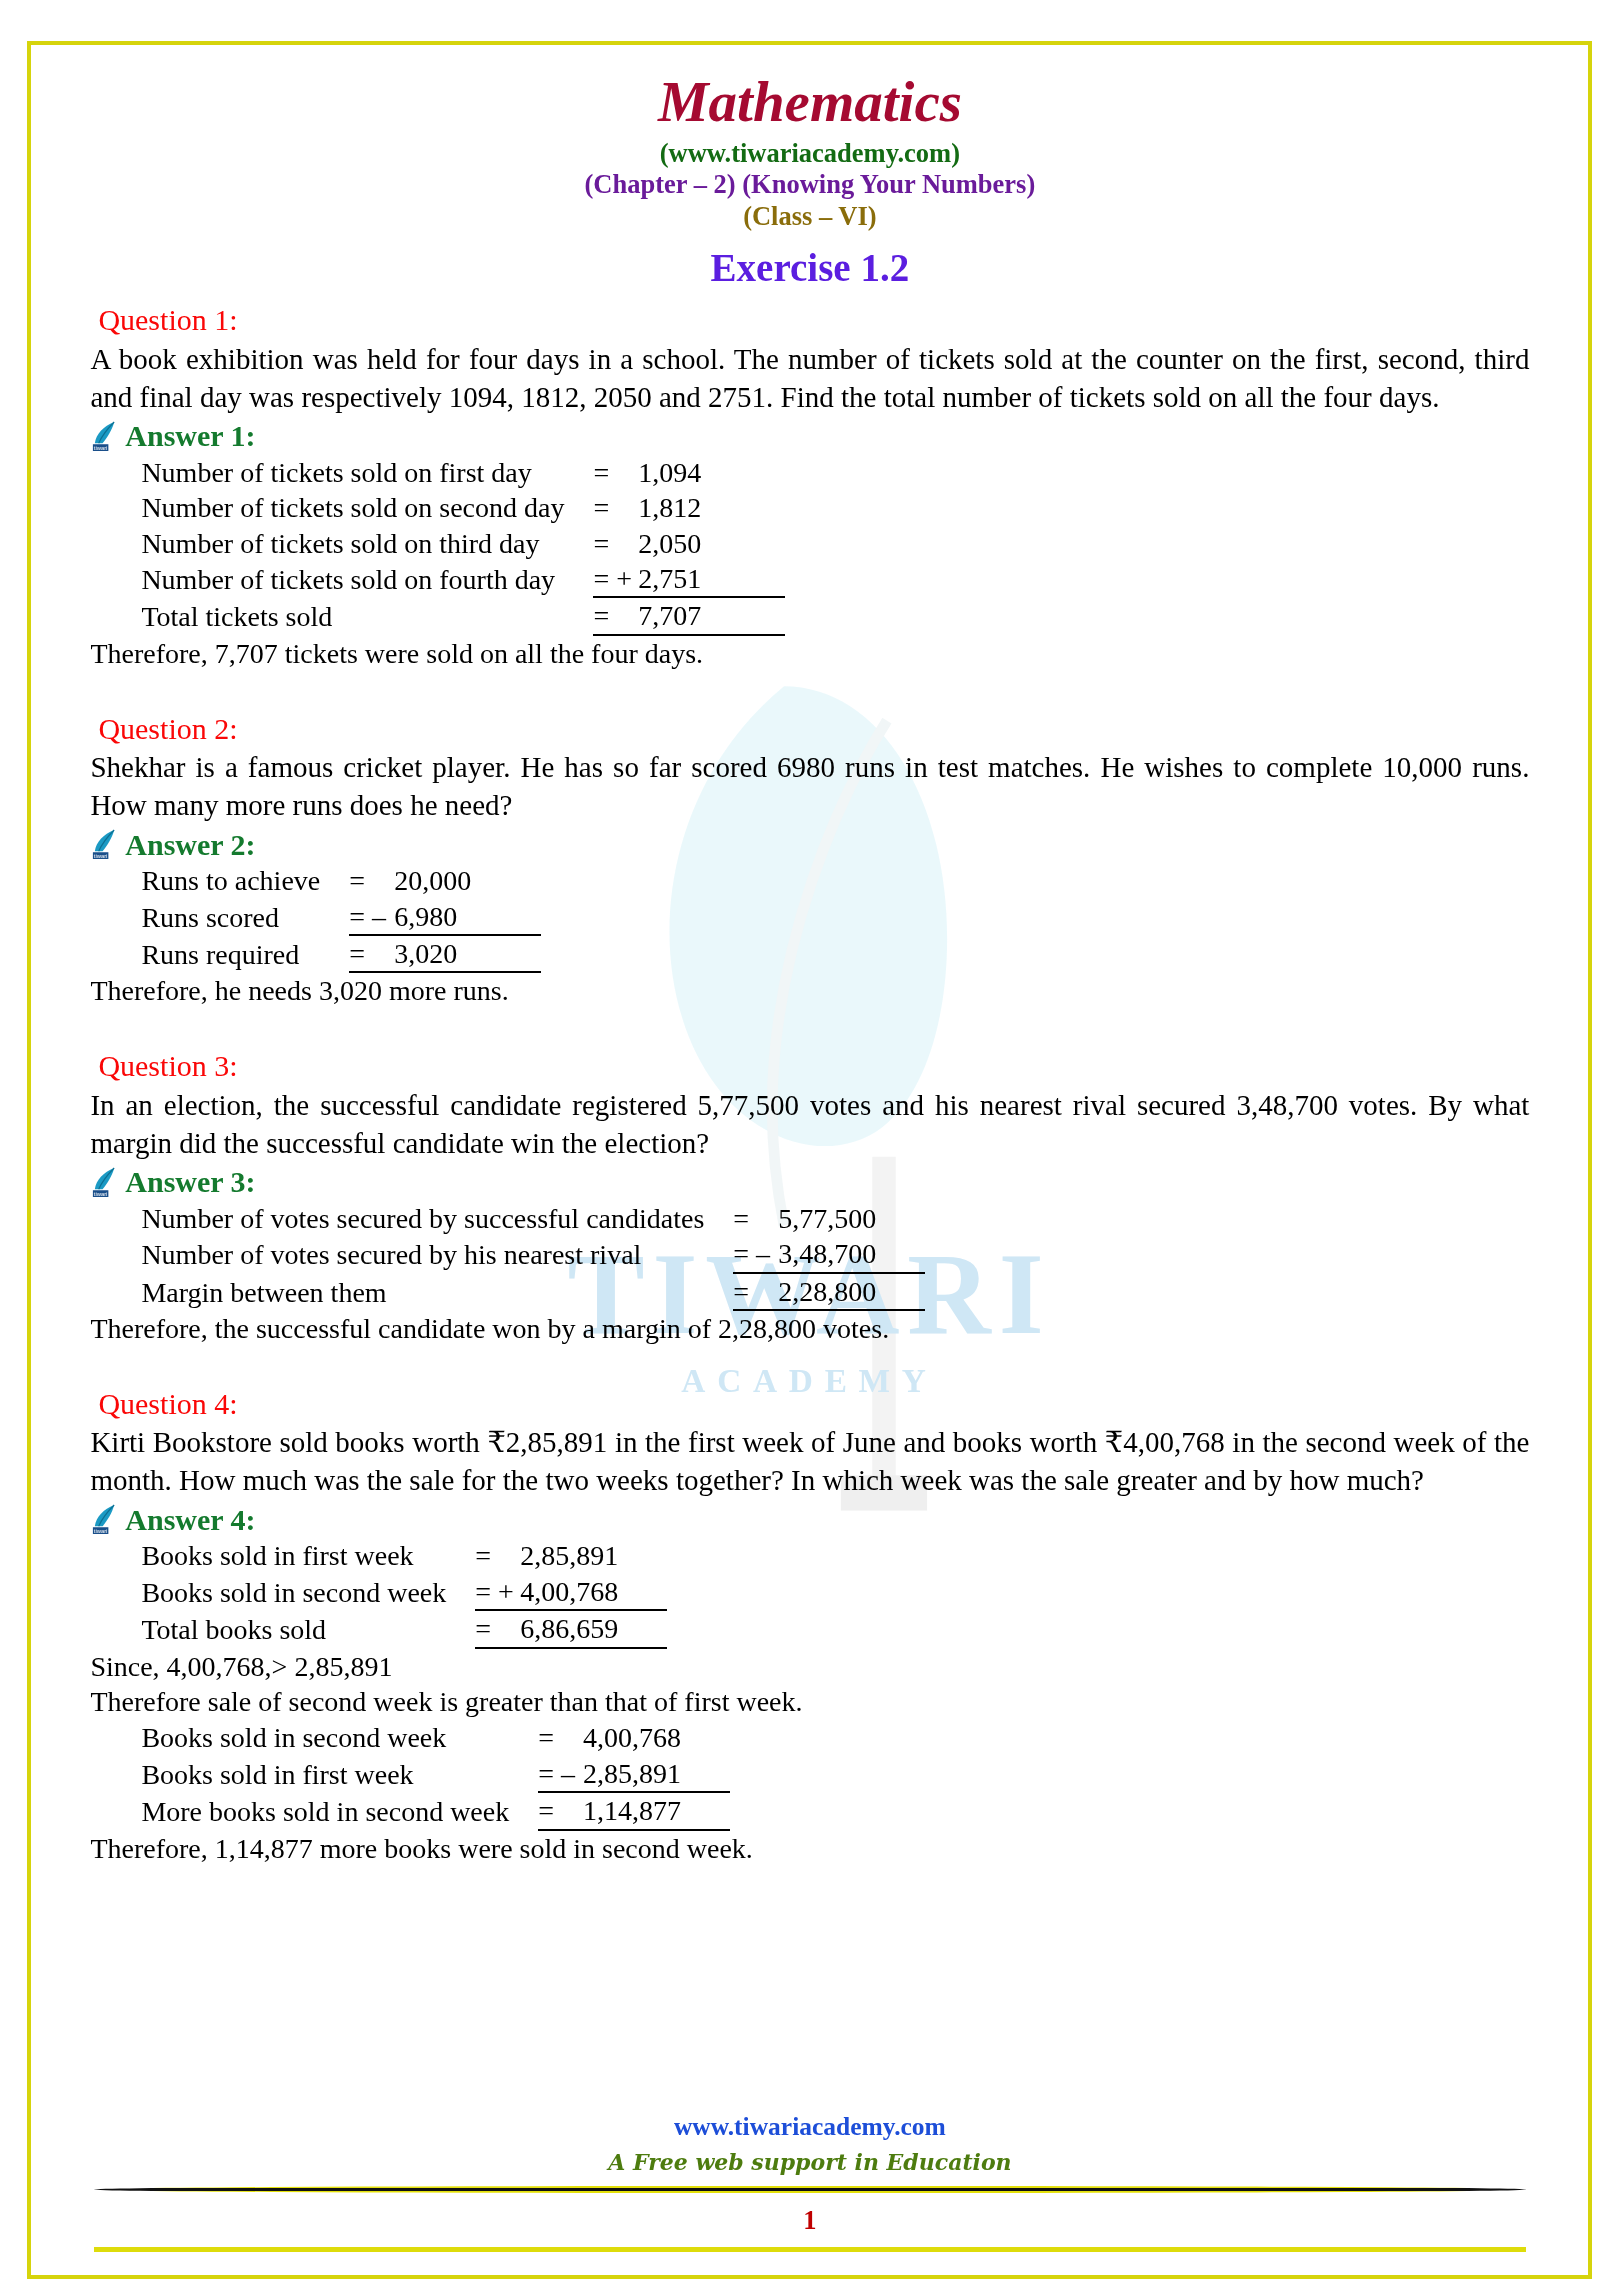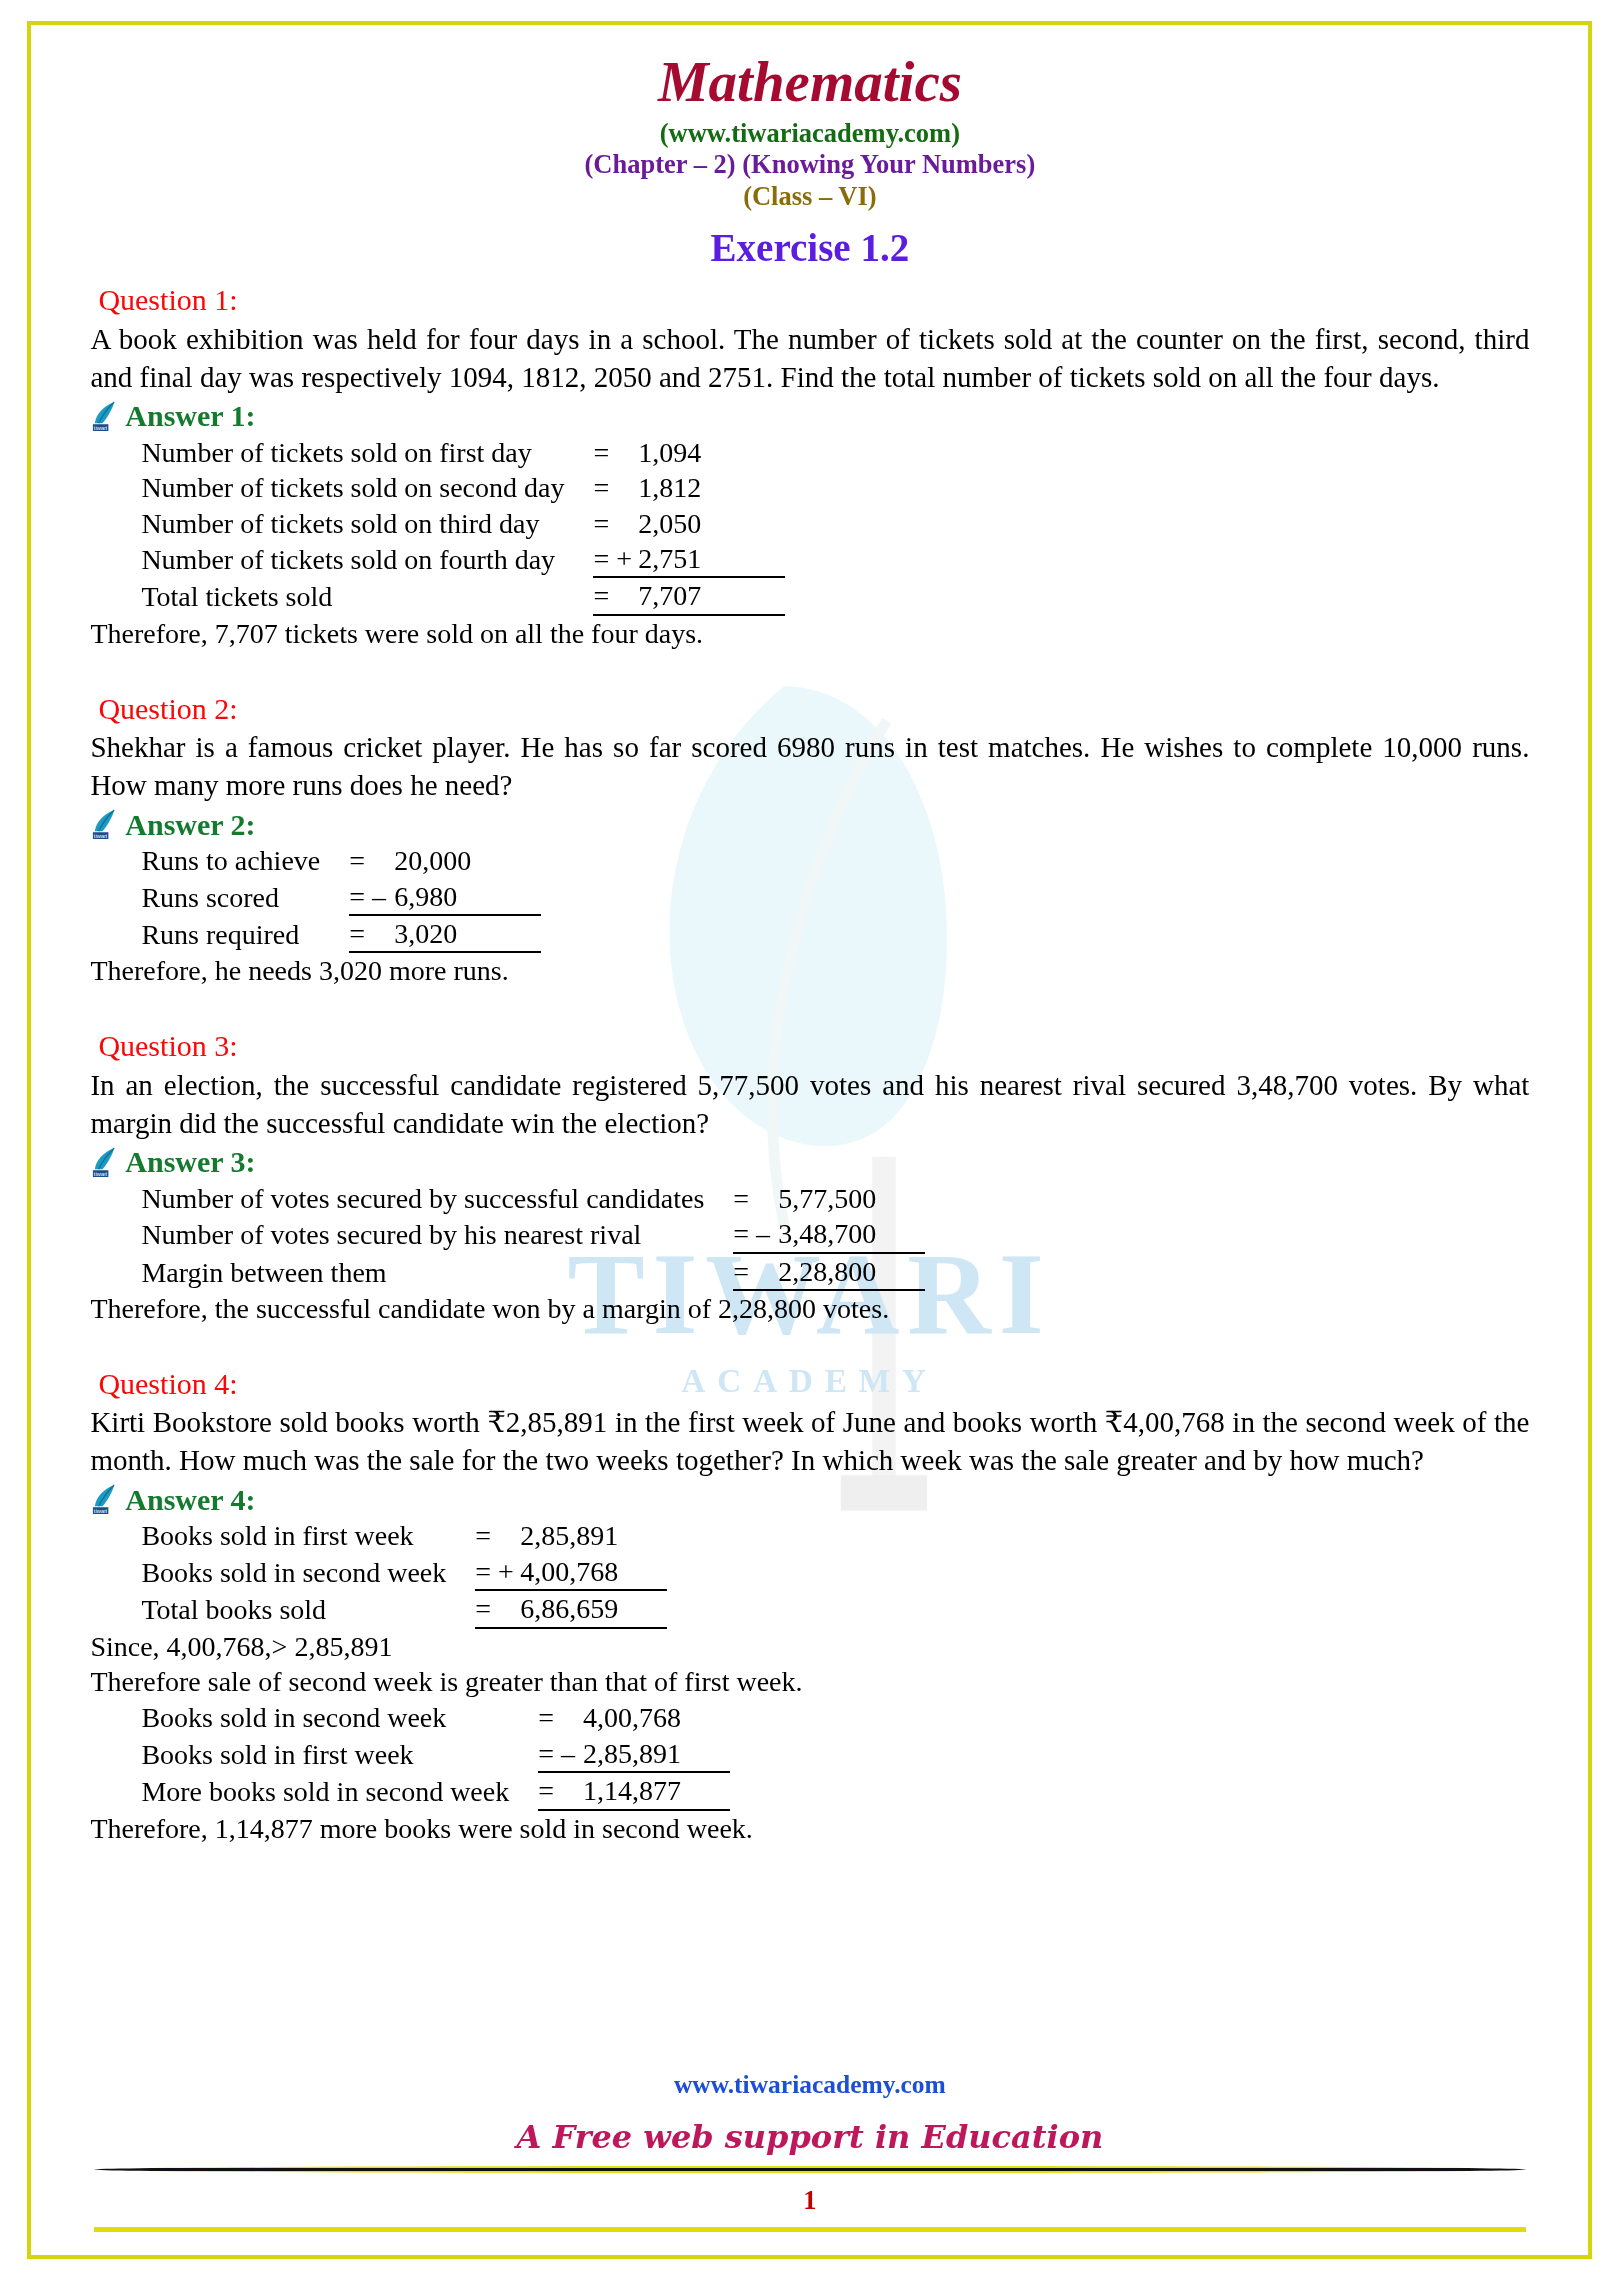--- a/index.html
+++ b/index.html
@@ -12,21 +12,21 @@
     height: 2293px;
     font-family: "Liberation Serif", "DejaVu Serif", serif;
     position: relative;
     overflow: hidden;
   }
 
   
   .page-frame {
     position: absolute;
     left: 27.4px;
-    top: 21px;
+    top: 41px;
     width: 1565px;
     height: 2238px;
     border: 4.9px solid #d6d40c;
     box-sizing: border-box;
   }
 
   .page-inner {
     position: absolute;
     left: 0; top: 0;
     width: 100%;
@@ -177,24 +177,24 @@
   .footer-site {
     font-weight: bold;
     font-size: 25.5px;
     color: #1d4ed8;
     line-height: 1.2;
   }
   .footer-tag {
     font-family: "DejaVu Serif", serif;
     font-style: italic;
     font-weight: bold;
-    font-size: 32px;
-    color: #be185d;
+    font-size: 22px;
+    color: #4d7c0f;
     line-height: 1.25;
-    margin-top: 16px;
+    margin-top: 6px;
   }
   .footer-rule {
     margin: 9.8px auto 0 auto;
     width: 92%;
     height: 6.9px;
     background: linear-gradient(to bottom, #e3e00a 0%, #e3e00a 28%, #111 28%, #111 72%, #e3e00a 72%, #e3e00a 100%);
     border-radius: 50%/60%;
   }
   .page-num {
     font-weight: bold;

